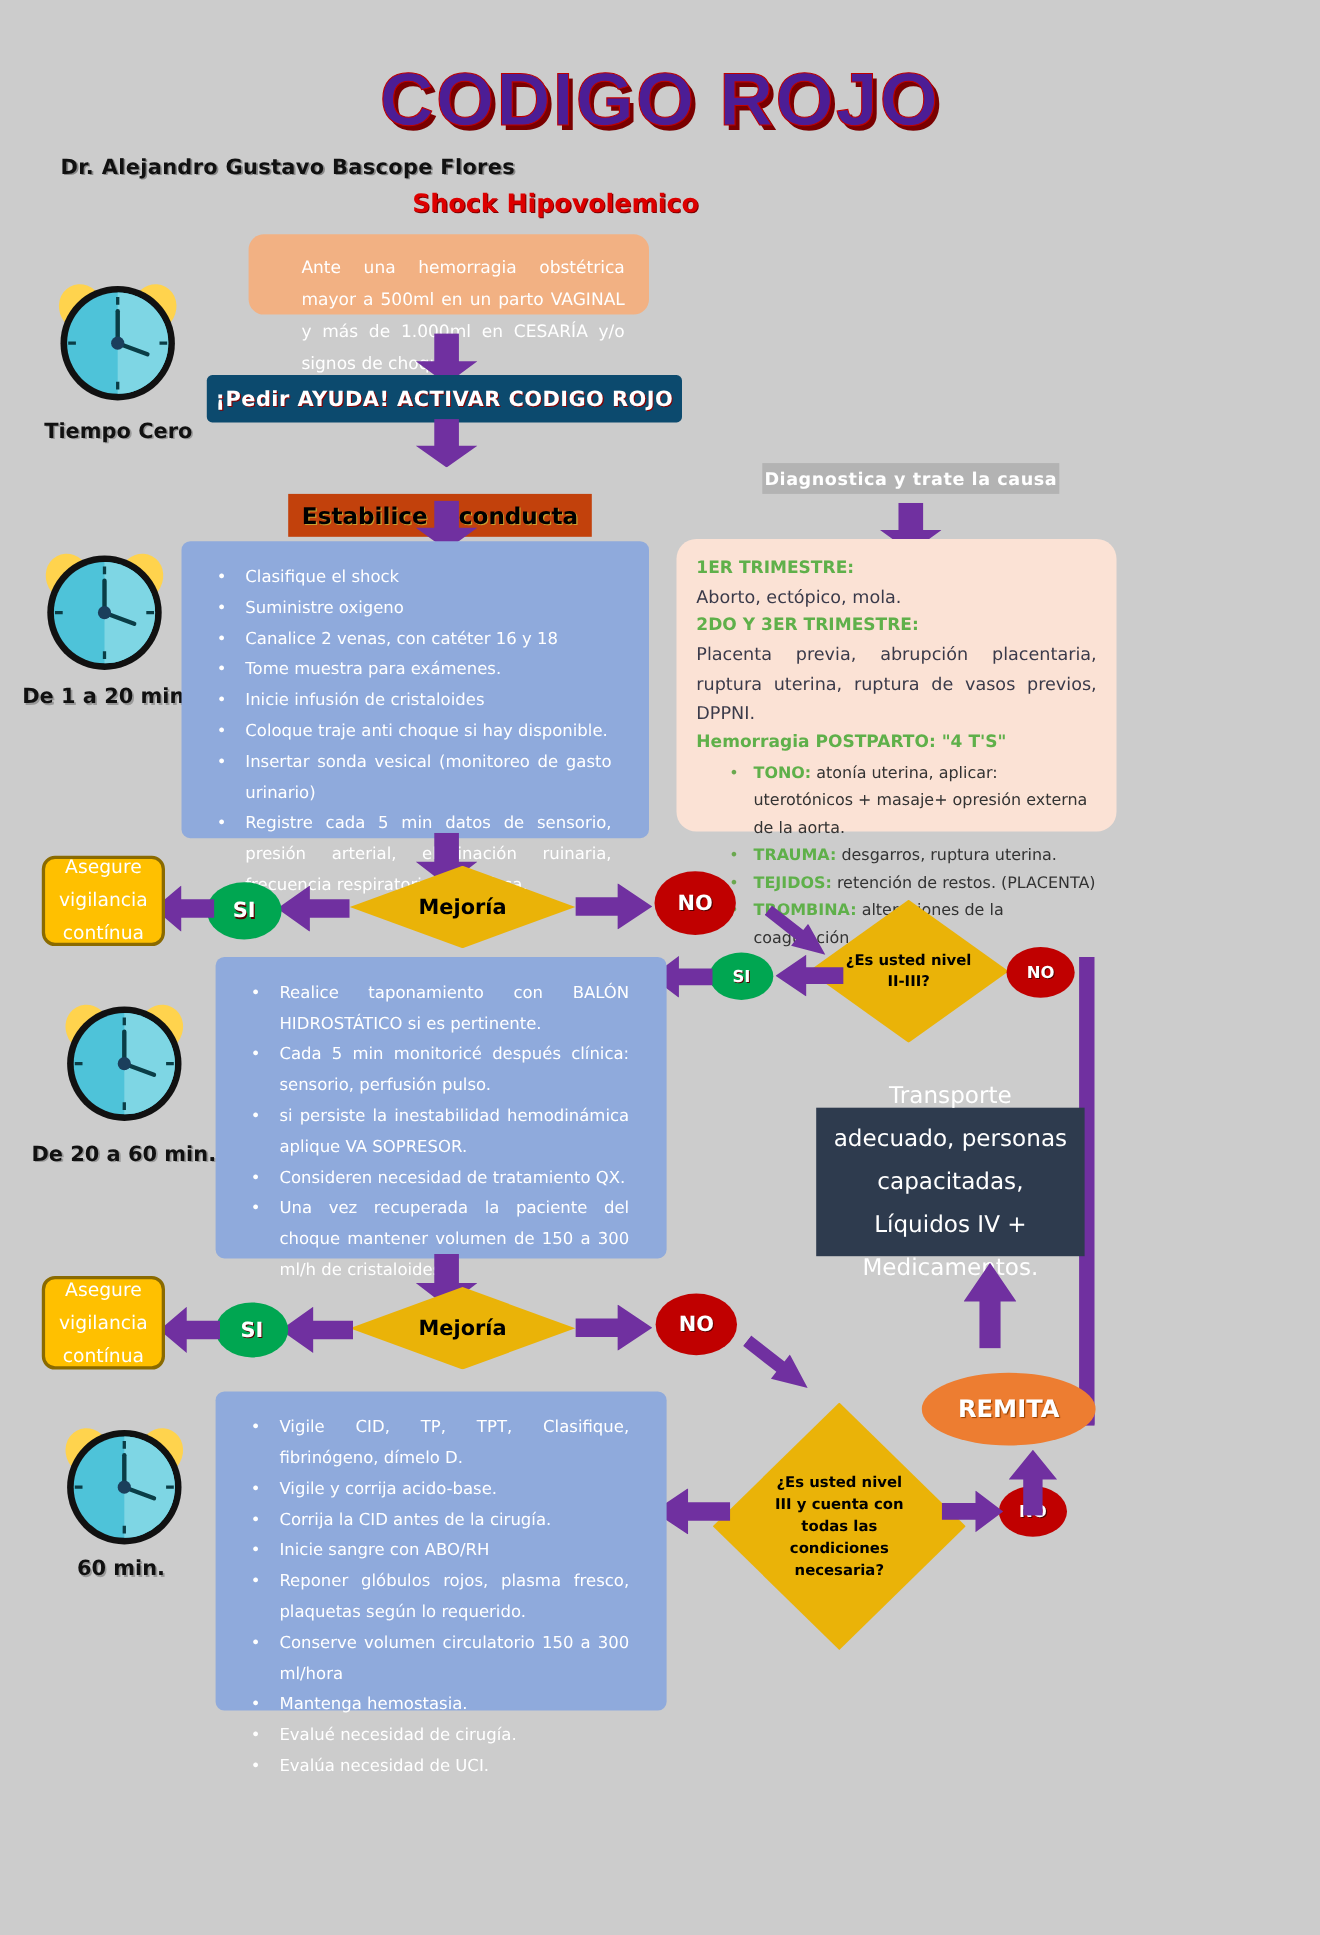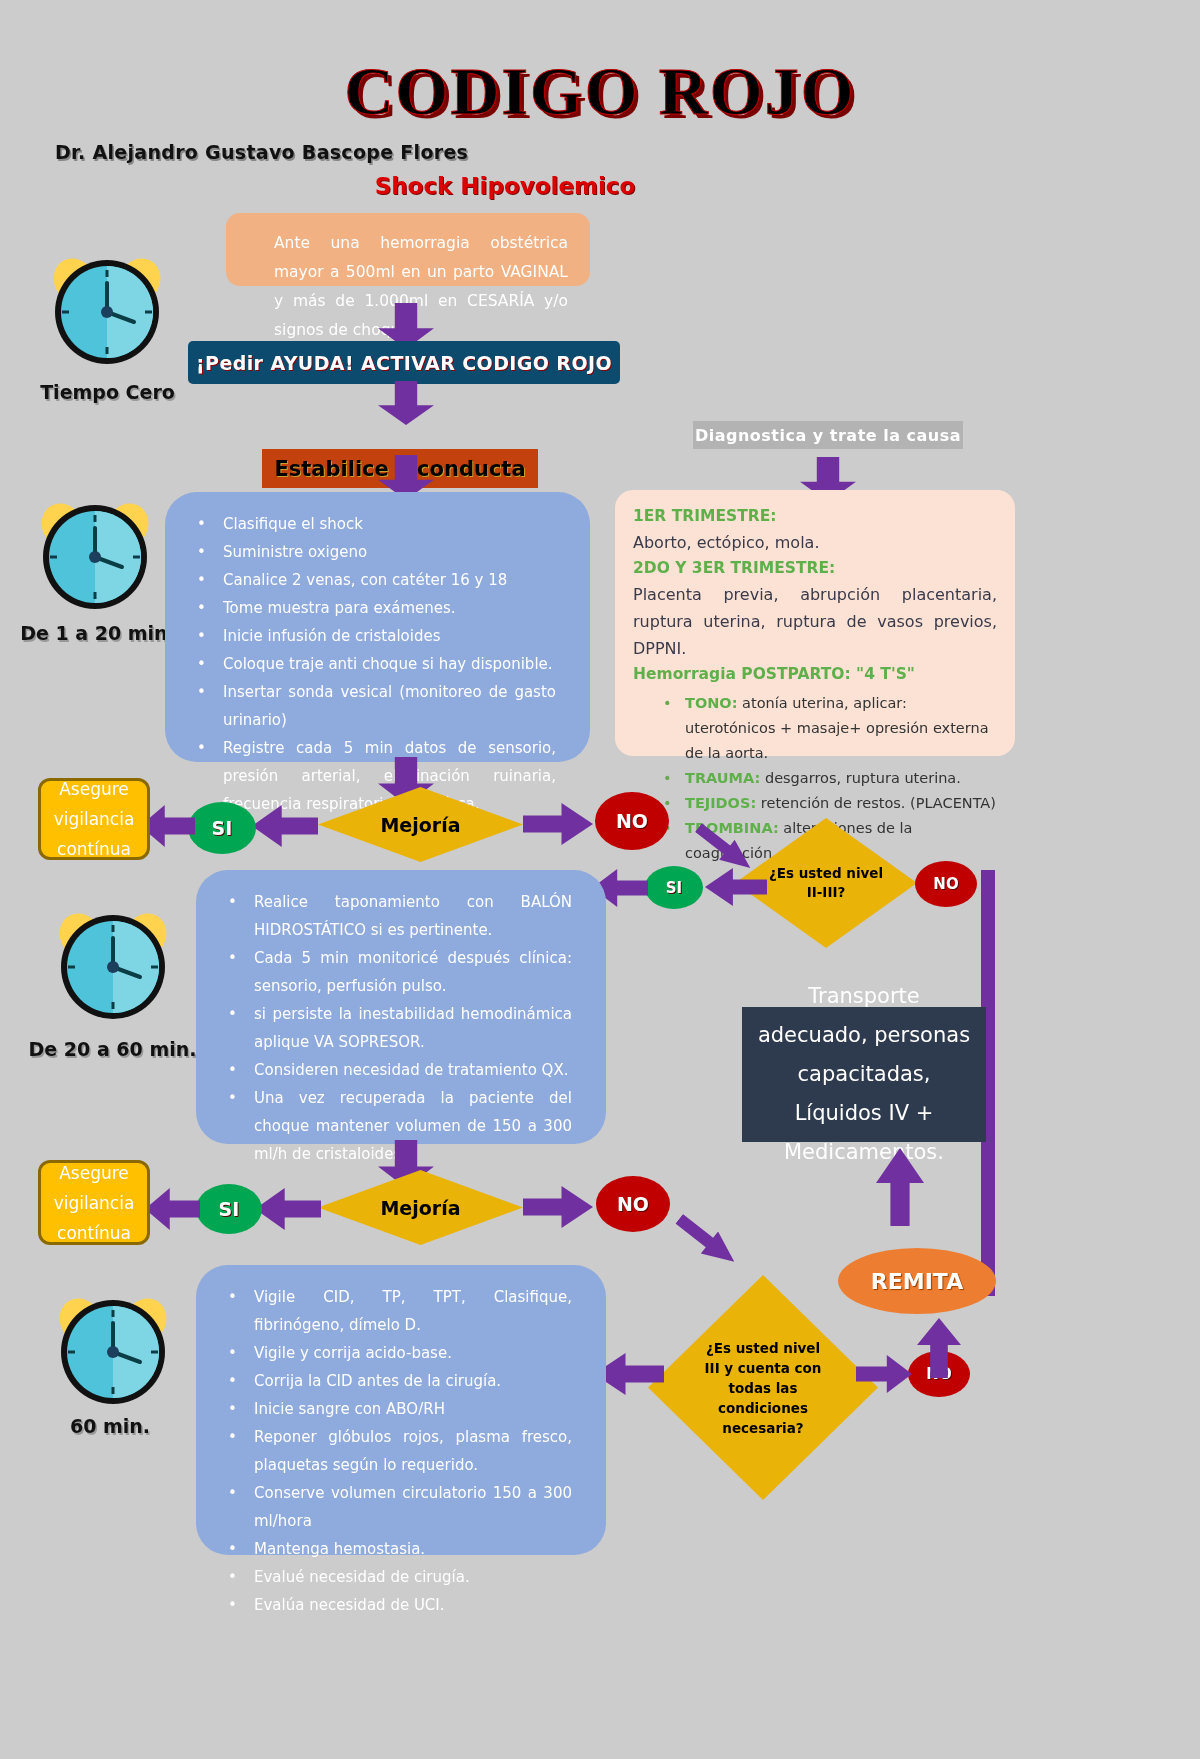--- a/index.html
+++ b/index.html
@@ -7,22 +7,22 @@
     width:1200px;height:1759px;position:relative;
     background:#cccccc;
     font-family:"DejaVu Sans","Liberation Sans",sans-serif;
     overflow:hidden;
   }
   .abs{position:absolute;box-sizing:border-box;}
 
   
   #main-title{
     left:0;top:52px;width:1200px;text-align:center;
-    font-family:Liberation Serif, serif;
-    font-size:68px;font-weight:bold;color:#000000;
+    font-family:Liberation Sans, sans-serif;
+    font-size:68px;font-weight:bold;color:#4c1d95;
     letter-spacing:2px;
     text-shadow:4px 4px 0 #7a0000;
     -webkit-text-stroke:1px #c00000;
   }
   #author-name{
     left:55px;top:141px;
     font-size:19px;font-weight:bold;color:#111111;
     letter-spacing:.3px;
     text-shadow:1.5px 1.5px 0 #888;
   }
@@ -52,21 +52,21 @@
     text-shadow:1px 1px 0 #c8a030;
     margin-top:32px;
   }
   .gray-bar{
     background:#b3b3b3;color:#ffffff;
     font-size:16px;font-weight:bold;text-align:center;
     display:flex;align-items:center;justify-content:center;
     letter-spacing:.5px;
   }
   .blue-box{
-    background:#8faadc;border-radius:32px;color:#ffffff;
+    background:#8faadc;border-radius:8px;color:#ffffff;
     padding:18px 20px 18px 18px;
   }
   .blue-box ul{margin:0;padding:0 14px 0 40px;list-style:none;}
   .blue-box li{
     font-size:15px;line-height:28px;text-align:justify;
     position:relative;margin-bottom:0px;
   }
   .blue-box li:before{
     content:"•";position:absolute;left:-26px;top:0;font-size:15px;
   }

